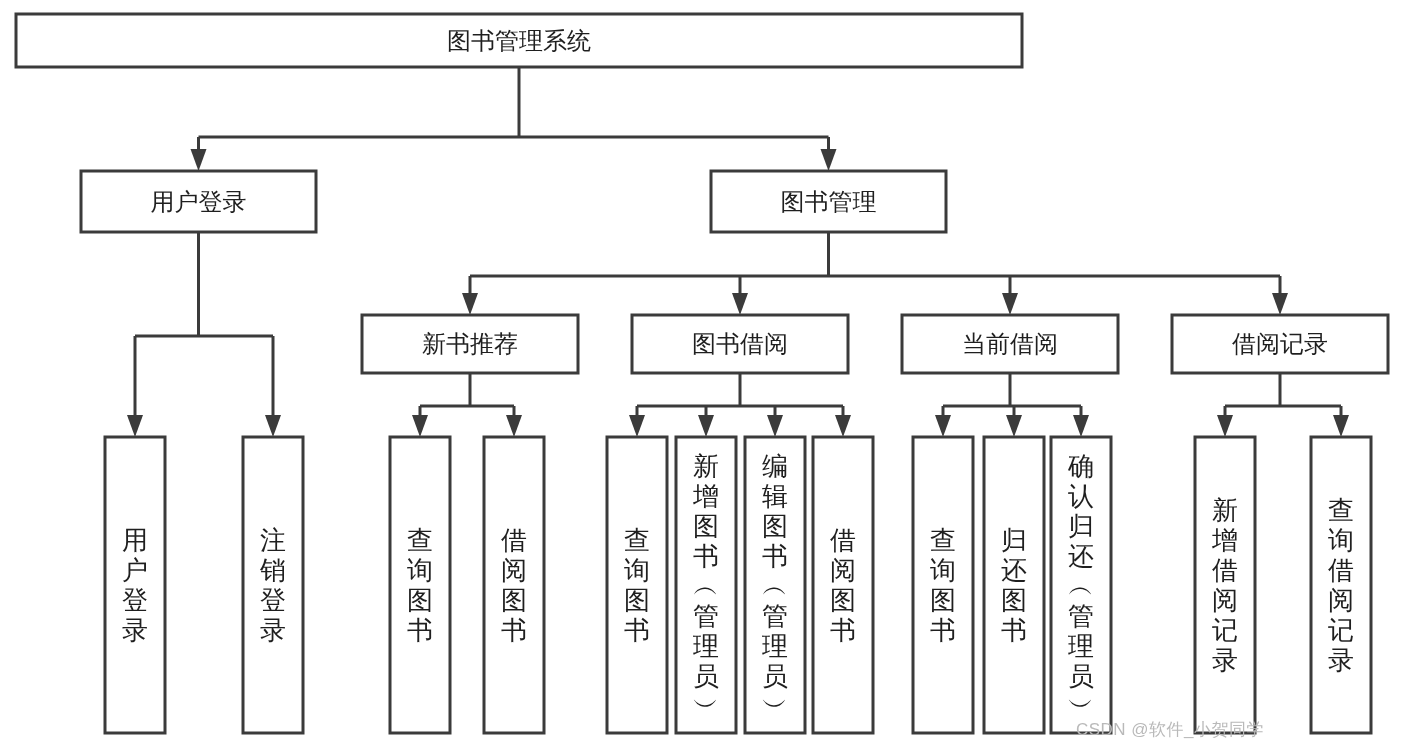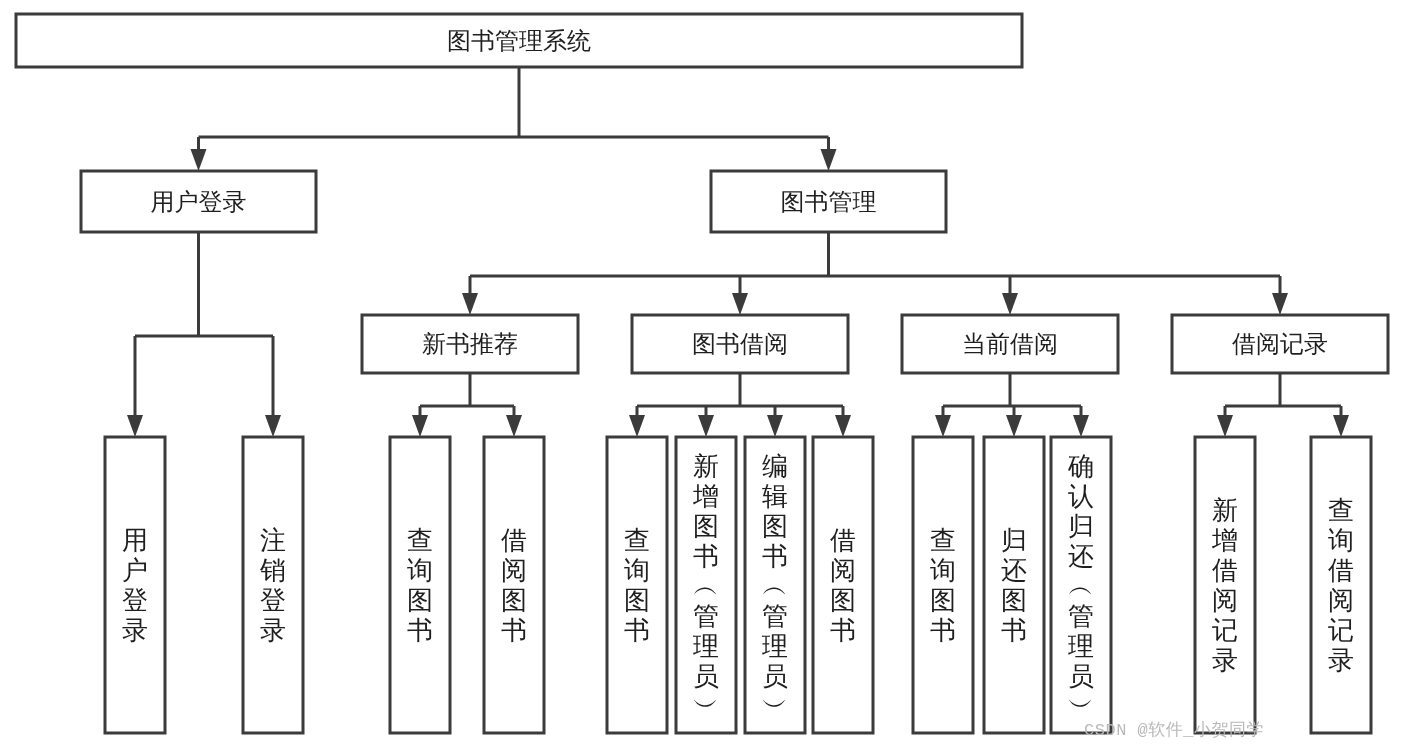--- a/index.html
+++ b/index.html
@@ -53,21 +53,21 @@
   .node-label-v {
     font-family: "DejaVu Sans", "Liberation Sans", sans-serif;
     font-size: 26px;
     fill: #1f1f1f;
     text-anchor: middle;
   }
   .watermark {
     position: absolute;
     right: 16px;
     bottom: 6px;
-    font-family: Liberation Mono, monospace;
+    font-family: Liberation Sans, sans-serif;
     font-size: 17px;
     color: #b9b9b9;
     letter-spacing: 0.5px;
     white-space: nowrap;
     user-select: none;
   }
 </style>
 </head>
 <body>
 

